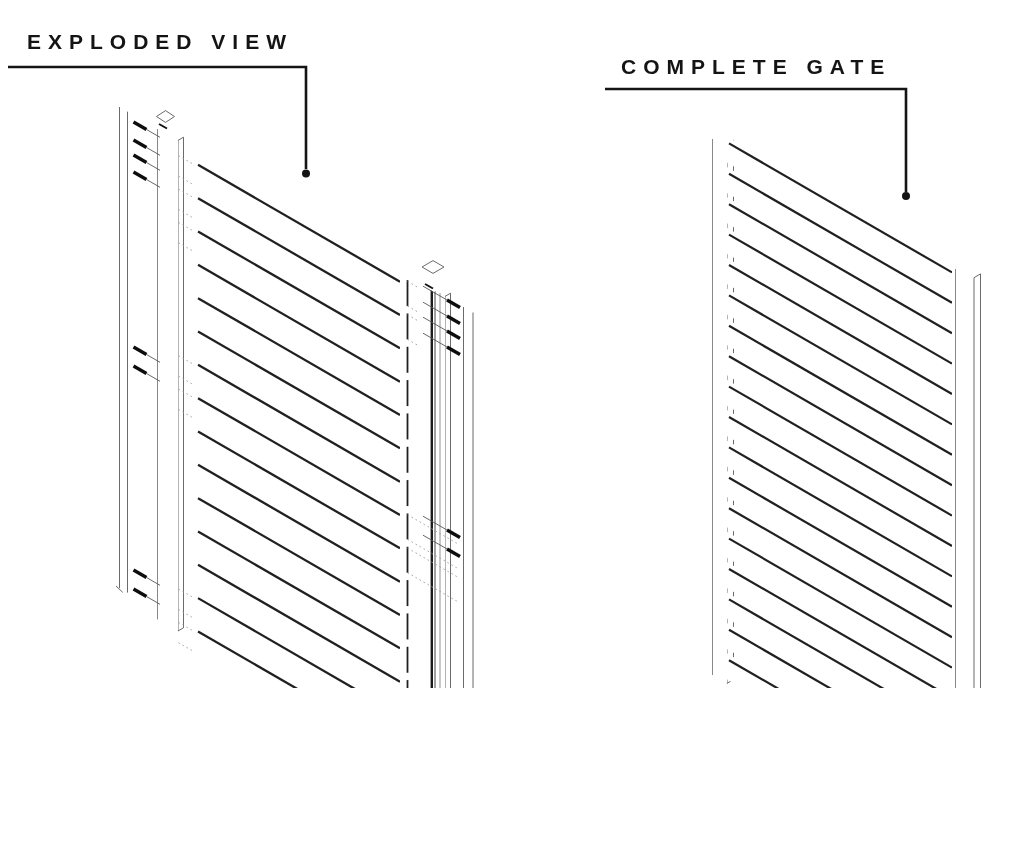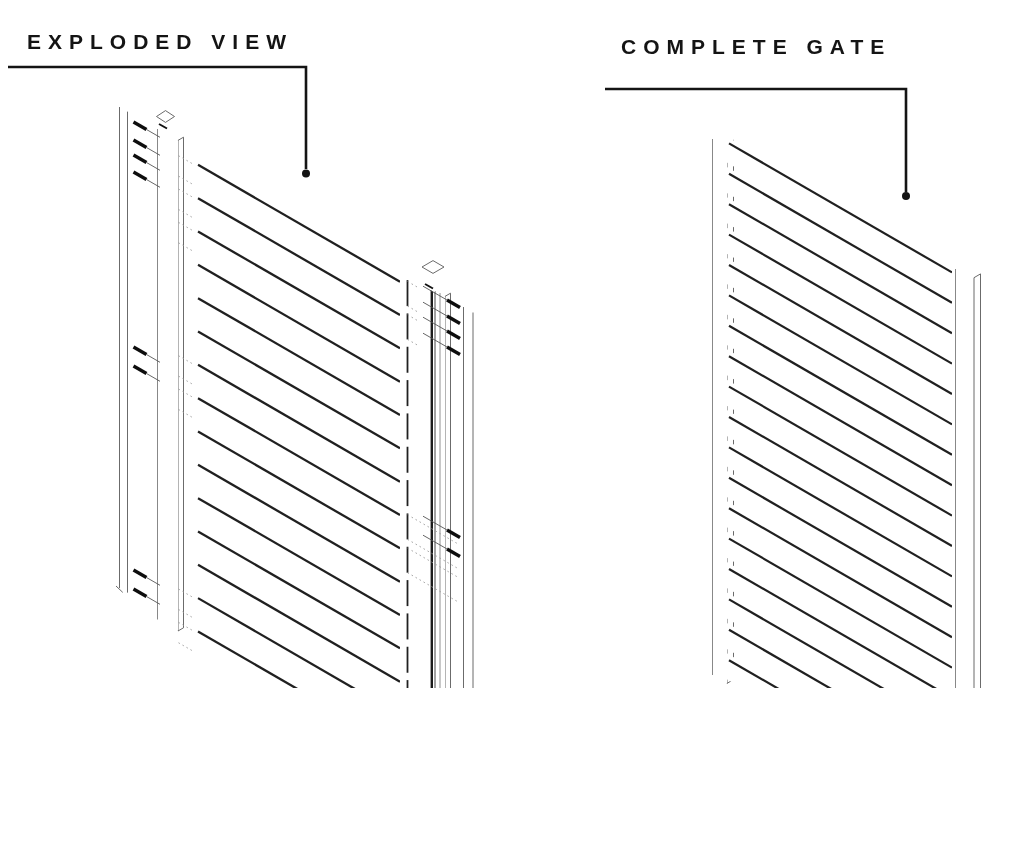--- a/index.html
+++ b/index.html
@@ -8,21 +8,21 @@
   .title{
     position:absolute;
     font-weight:bold;
     font-size:21px;
     line-height:22px;
     letter-spacing:7px;
     color:#141414;
     white-space:nowrap;
   }
   #title-exploded{left:27px;top:31px;}
-  #title-complete{left:621px;top:36px;}
+  #title-complete{left:621px;top:56px;}
   svg.drawing{position:absolute;left:0;top:0;width:1024px;height:856px;}
 </style>
 </head>
 <body>
 
 <div class="stage">
 
   <svg class="drawing" id="drawing" viewBox="0 0 1024 856">
       <g>
         <g>

